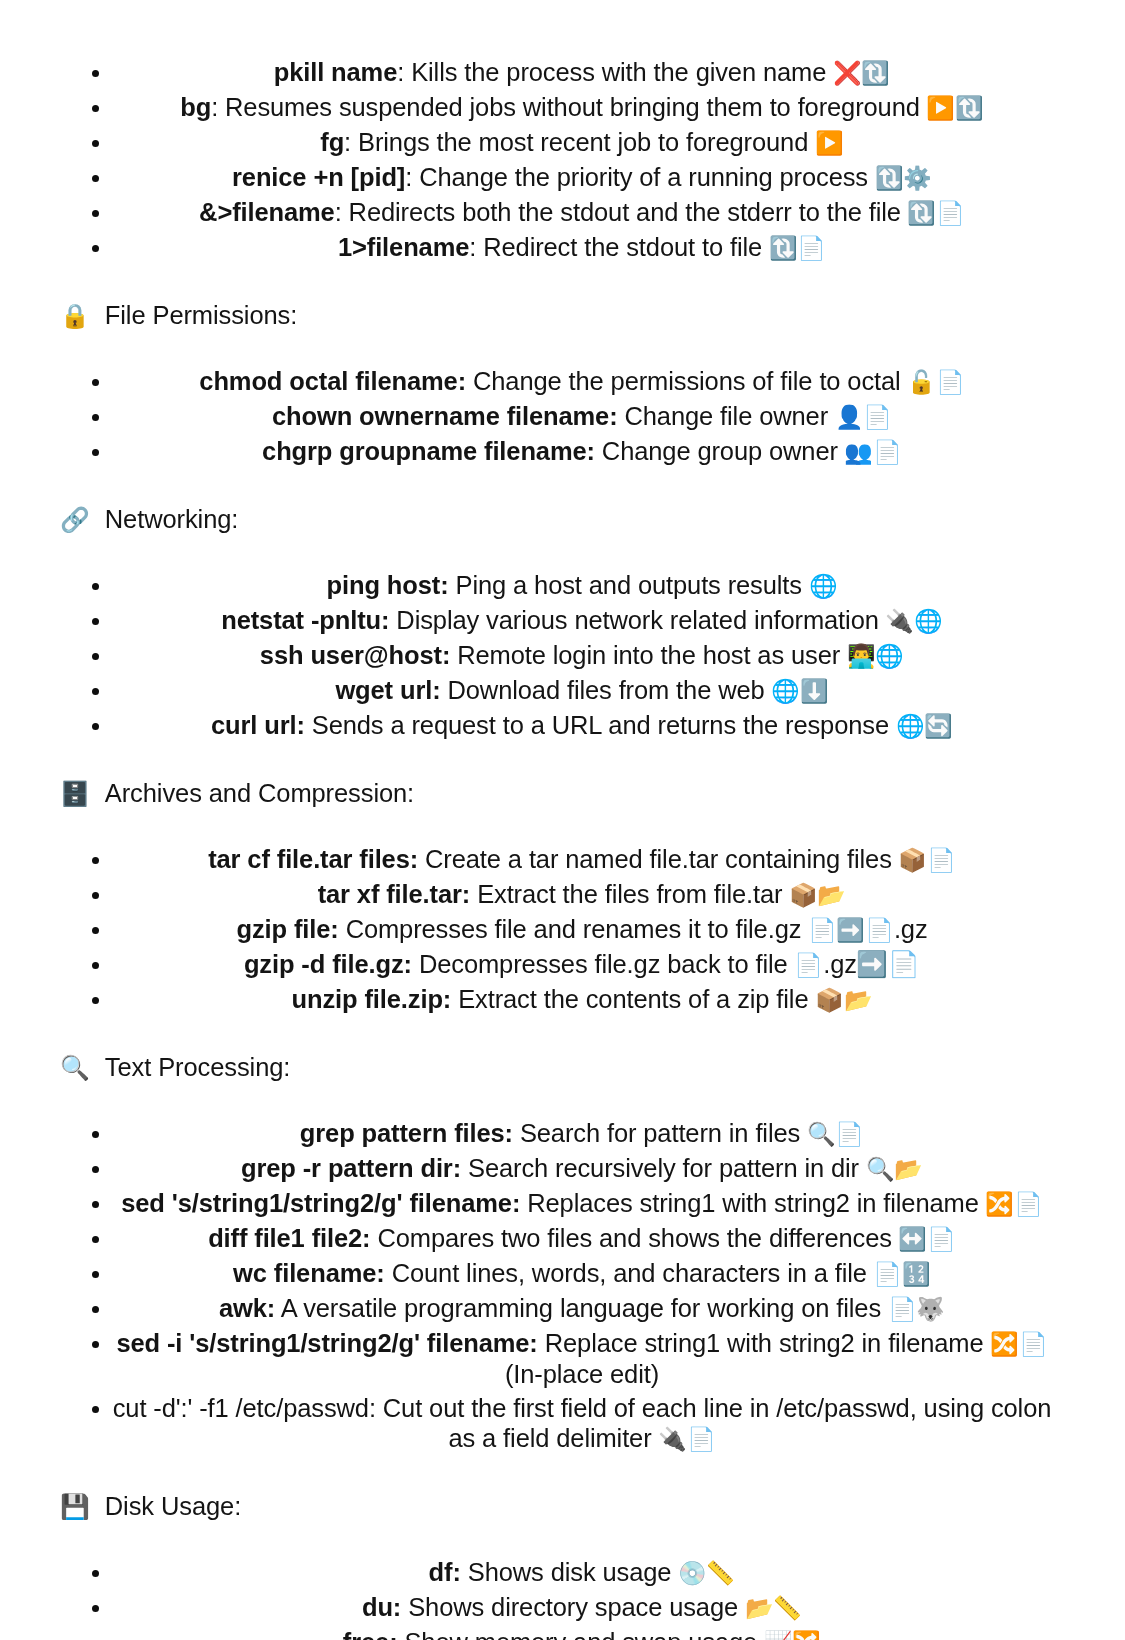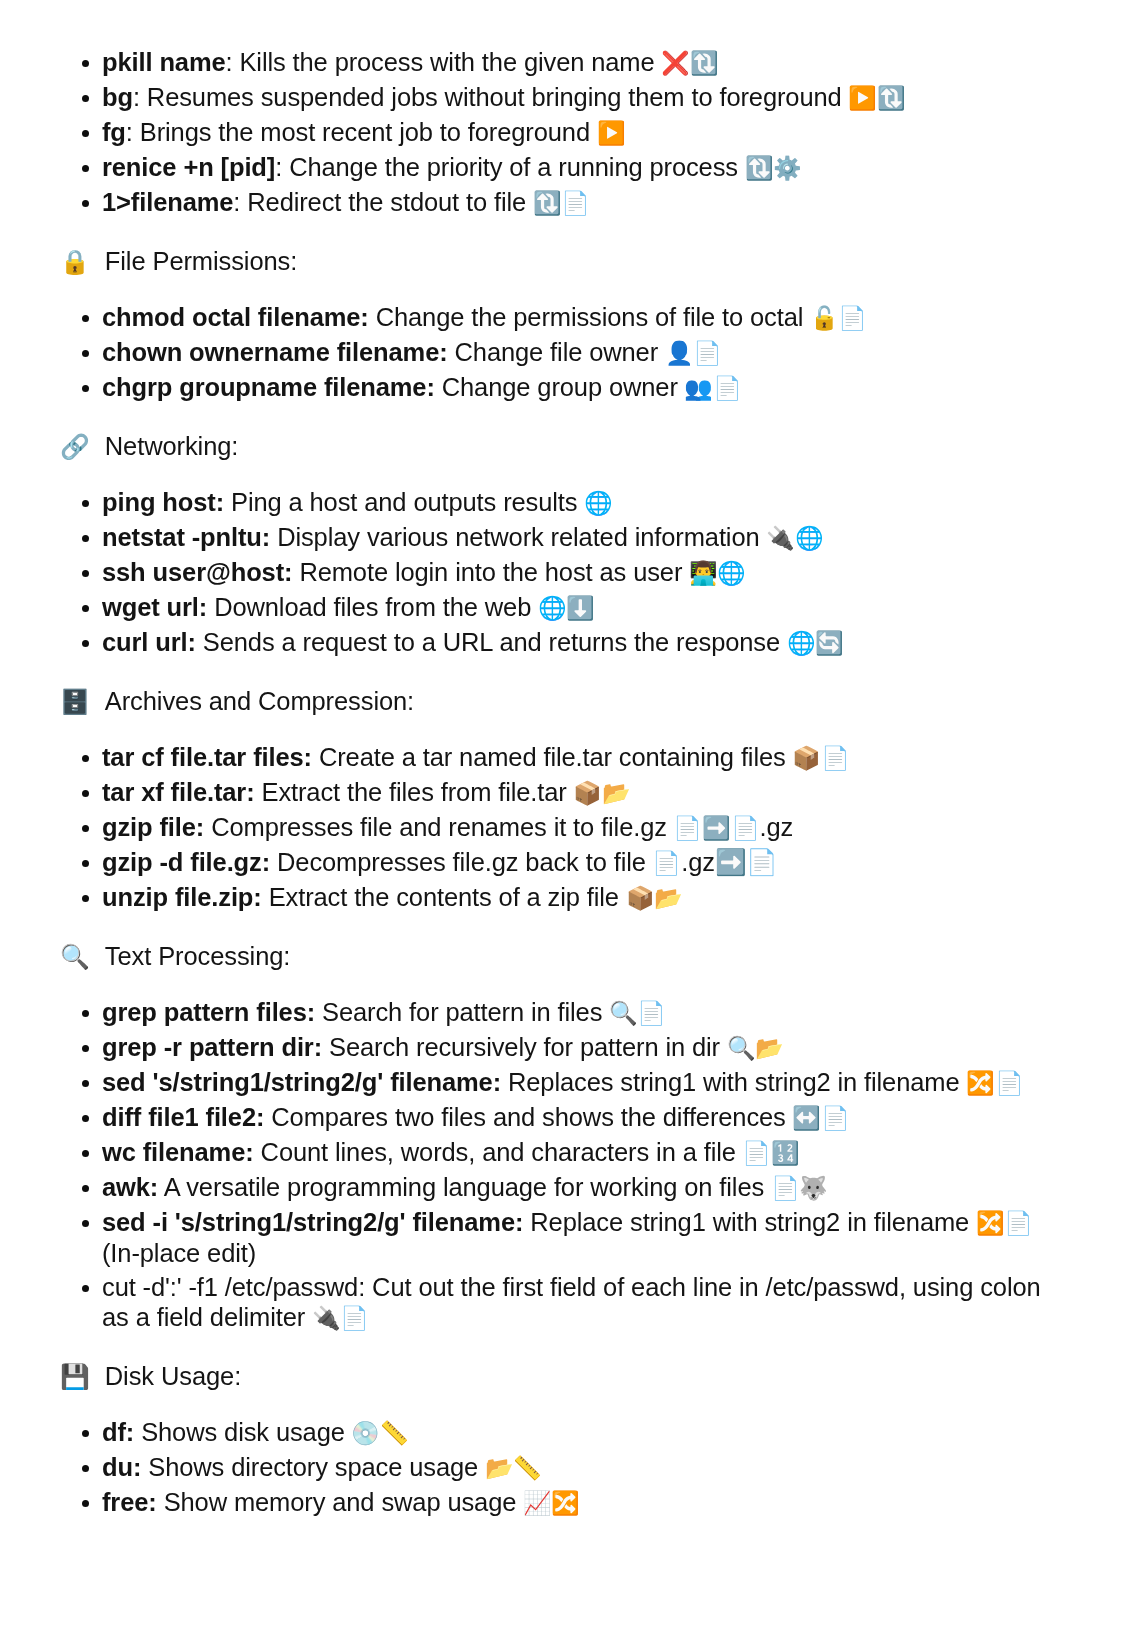--- a/index.html
+++ b/index.html
@@ -42,22 +42,23 @@
     flex: 0 0 auto;
   }
   .section-head .sec-label {
     white-space: pre;
     margin-left: 8px;
   }
 
   
   ul.cmd-list {
     list-style: none;
-    margin: 3px;
+    margin: 13px;
     padding: 0;
+    text-align: center;
   }
   ul.cmd-list > li {
     position: relative;
     padding-left: 39px;
     margin: 0 0 4px 0;
     font-size: 25.5px;
     line-height: 30px;
     font-weight: 400;
     color: #141414;
     letter-spacing: -0.12px;
@@ -90,20 +91,21 @@
 <body>
 
 <div class="page">
   <div id="sections-root">
       <div class="block">
         <ul class="cmd-list">
           <li><span class="cmd">pkill name</span><span class="desc">: </span><span class="desc">Kills the process with the given name </span><span class="emo">❌🔃</span></li>
           <li><span class="cmd">bg</span><span class="desc">: </span><span class="desc">Resumes suspended jobs without bringing them to foreground </span><span class="emo">▶️🔃</span></li>
           <li><span class="cmd">fg</span><span class="desc">: </span><span class="desc">Brings the most recent job to foreground </span><span class="emo">▶️</span></li>
           <li><span class="cmd">renice +n [pid]</span><span class="desc">: </span><span class="desc">Change the priority of a running process </span><span class="emo">🔃⚙️</span></li>
+          <li><span class="cmd">&amp;&gt;filename</span><span class="desc">: </span><span class="desc">Redirects both the stdout and the stderr to the file </span><span class="emo">🔃📄</span></li>
           <li><span class="cmd">1&gt;filename</span><span class="desc">: </span><span class="desc">Redirect the stdout to file </span><span class="emo">🔃📄</span></li>
         </ul>
         <div class="gap-after-list"></div>
       </div>
       <div class="block">
         <div class="section-head">
           <span class="sec-emoji">🔒</span>
           <span class="sec-label">File Permissions:</span>
         </div>
         <div class="gap-after-head"></div>

